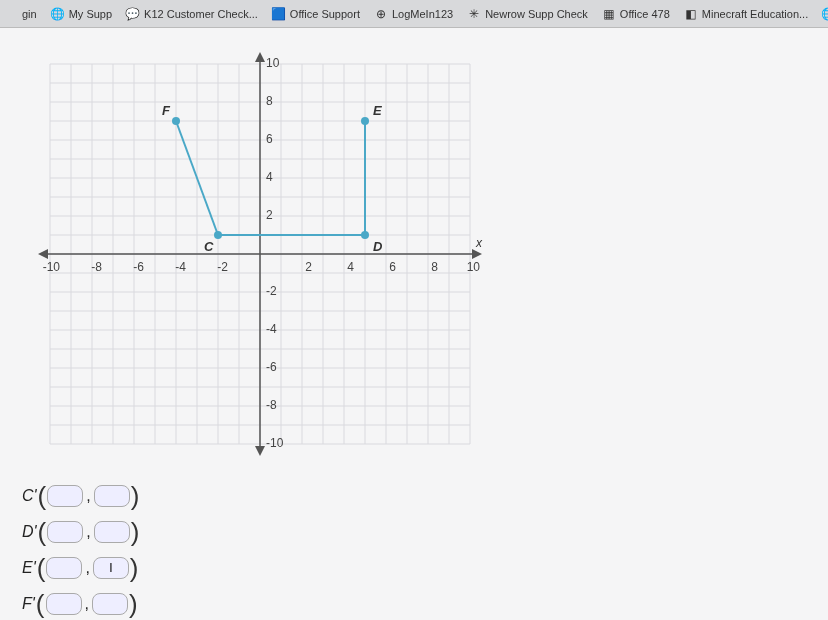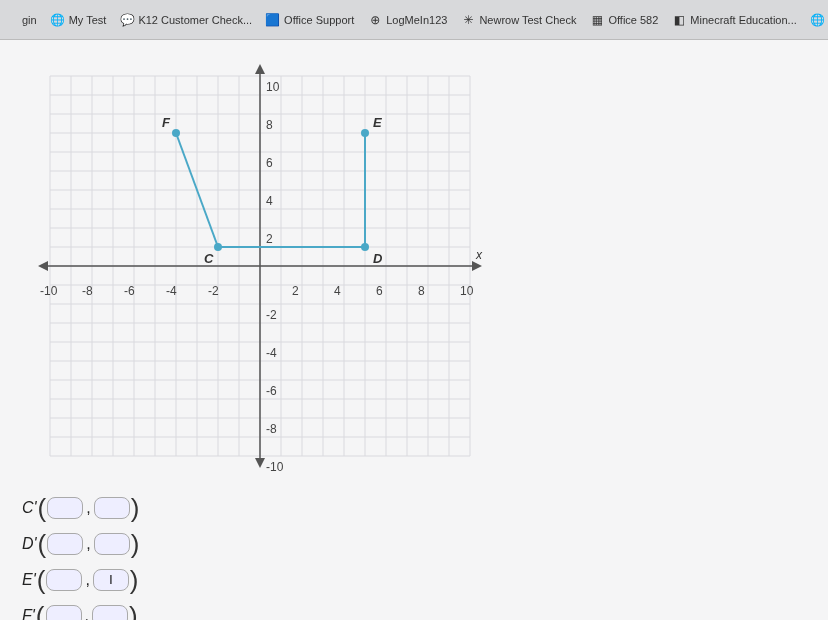--- a/index.html
+++ b/index.html
@@ -4,21 +4,21 @@
   <style>
     * { box-sizing: border-box; margin: 0; padding: 0; }
     body {
       font-family: Arial, sans-serif;
       background: #e8e9eb;
       width: 828px;
       height: 620px;
       overflow: hidden;
     }
     .bookmarks-bar {
-      height: 40px;
+      height: 28px;
       background: #d8d9db;
       border-bottom: 1px solid #bbb;
       display: flex;
       align-items: center;
       padding: 0 4px;
       font-size: 11px;
       color: #333;
       gap: 14px;
       overflow: hidden;
       white-space: nowrap;
@@ -60,22 +60,21 @@
       position: absolute;
       font-size: 13px;
       font-style: italic;
       font-weight: bold;
       color: #333;
     }
     .tick-label {
       position: absolute;
       font-size: 12px;
       color: #444;
-      text-align: left;
-      margin-top: 12px;
+      text-align: right;
     }
     .x-letter {
       position: absolute;
       font-size: 12px;
       font-style: italic;
       color: #333;
     }
     .answers {
       margin-top: 4px;
       margin-left: 12px;
@@ -105,41 +104,41 @@
 </head>
 <body>
 
 <div class="bookmarks-bar" id="bookmarks-bar">
     <div class="bookmark">
       <span class="bookmark-icon"></span>
       <span class="bookmark-label">gin</span>
     </div>
     <div class="bookmark">
       <span class="bookmark-icon">🌐</span>
-      <span class="bookmark-label">My Test</span>
+      <span class="bookmark-label">My Supp</span>
     </div>
     <div class="bookmark">
       <span class="bookmark-icon">💬</span>
       <span class="bookmark-label">K12 Customer Check...</span>
     </div>
     <div class="bookmark">
       <span class="bookmark-icon">🟦</span>
       <span class="bookmark-label">Office Support</span>
     </div>
     <div class="bookmark">
       <span class="bookmark-icon">⊕</span>
       <span class="bookmark-label">LogMeIn123</span>
     </div>
     <div class="bookmark">
       <span class="bookmark-icon">✳</span>
-      <span class="bookmark-label">Newrow Test Check</span>
+      <span class="bookmark-label">Newrow Supp Check</span>
     </div>
     <div class="bookmark">
       <span class="bookmark-icon">▦</span>
-      <span class="bookmark-label">Office 582</span>
+      <span class="bookmark-label">Office 478</span>
     </div>
     <div class="bookmark">
       <span class="bookmark-icon">◧</span>
       <span class="bookmark-label">Minecraft Education...</span>
     </div>
     <div class="bookmark">
       <span class="bookmark-icon">🌐</span>
     </div>
   </div>
 

